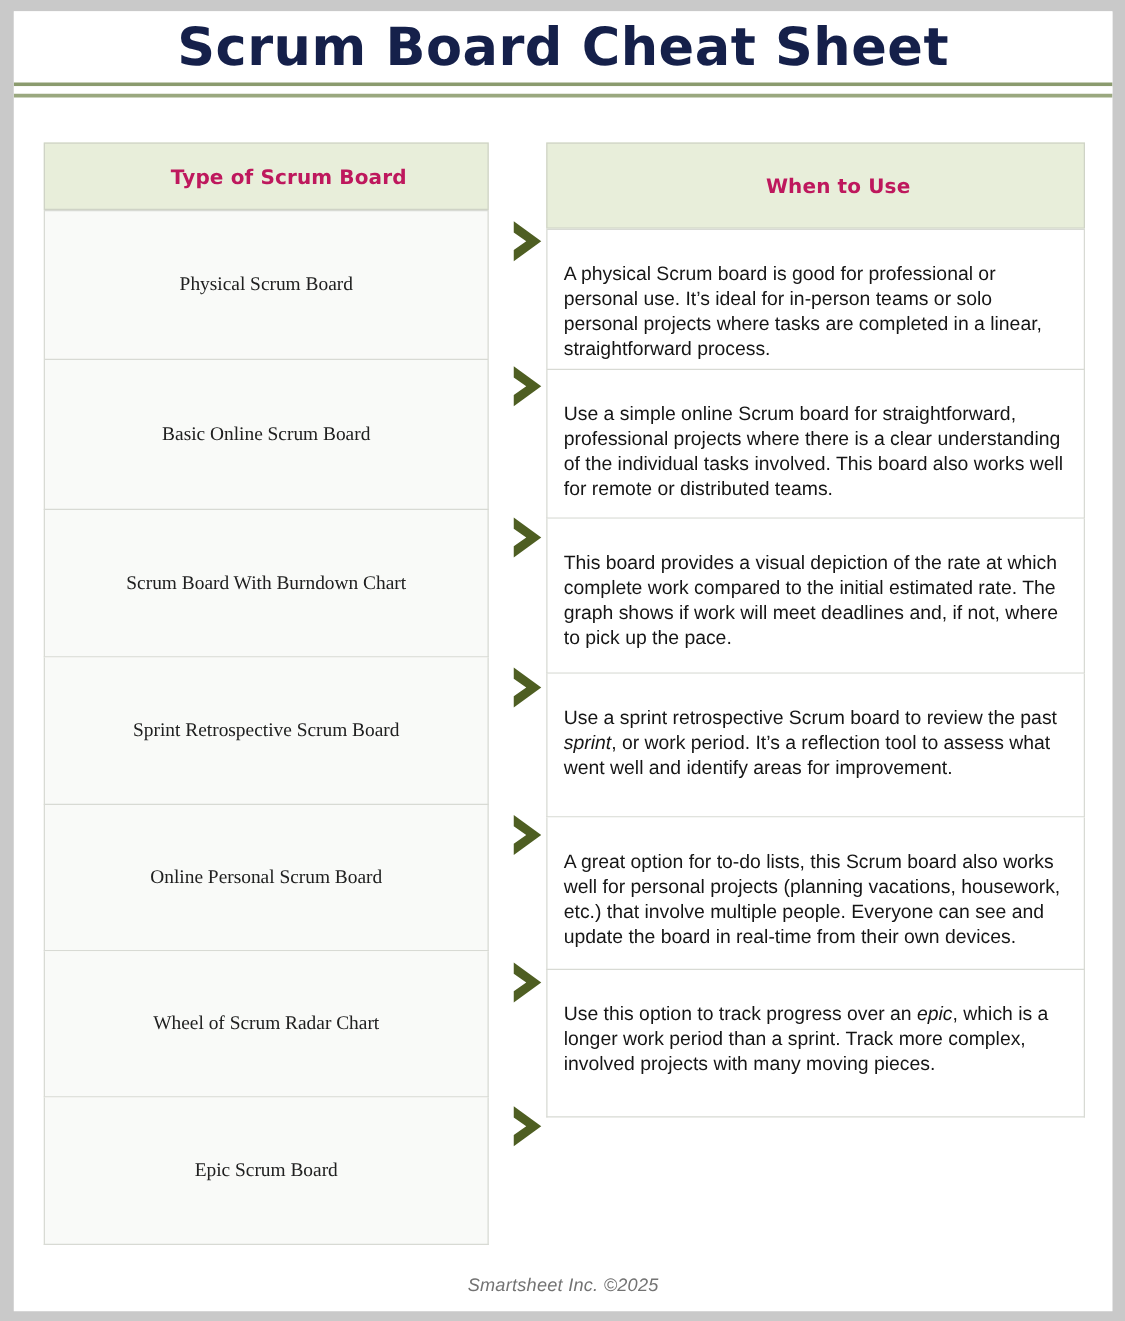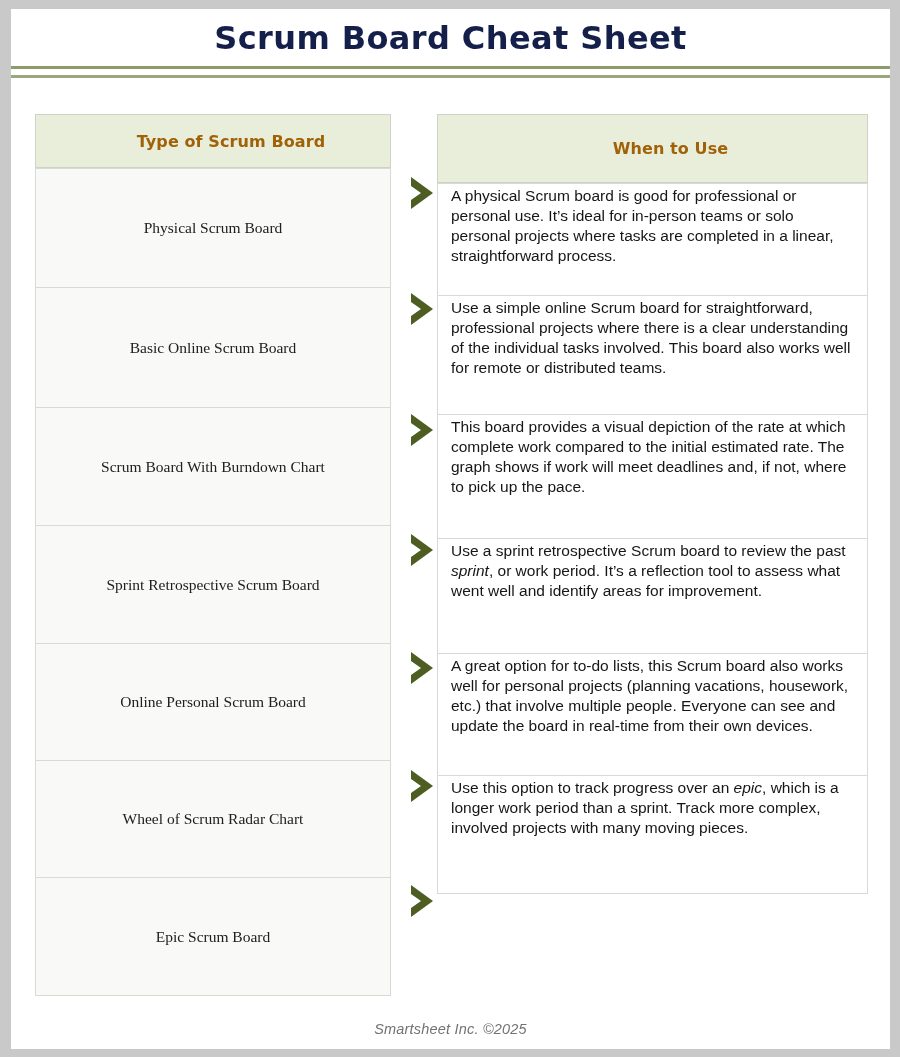--- a/index.html
+++ b/index.html
@@ -29,21 +29,21 @@
   .title-band {
     height: 57px;
     display: flex;
     align-items: center;
     justify-content: center;
     background: #ffffff;
   }
   .title-band h1 {
     margin: 0;
     font-family: "DejaVu Sans", sans-serif;
-    font-size: 32px;
+    font-size: 42px;
     font-weight: bold;
     letter-spacing: 0.4px;
     color: #15204a;
     line-height: 1;
   }
 
   .rule-group { width: 100%; }
   .rule-thick {
     height: 3px;
     background: #8b9b6e;
@@ -76,21 +76,21 @@
   .hcell {
     background: #e8eeda;
     border: 1px solid #cfd3c6;
     box-sizing: border-box;
     display: flex;
     align-items: center;
     justify-content: center;
     font-family: "DejaVu Sans", sans-serif;
     font-size: 16px;
     font-weight: bold;
-    color: #a16207;
+    color: #be185d;
     letter-spacing: 0.1px;
     padding-left: 36px;
   }
   .hcell.left  { height: 54px; }
   .hcell.right { height: 69px; }
 
   .cell {
     border: 1px solid #d8dad4;
     border-top: none;
     box-sizing: border-box;
@@ -105,21 +105,21 @@
     text-align: center;
     padding: 6px 14px;
     font-size: 15.5px;
     color: #202020;
     background: #f9faf8;
     font-family: Liberation Serif, serif;
   }
 
   .cell.right {
     background: #ffffff;
-    padding: 2px 12px 9px 13px;
+    padding: 26px 12px 9px 13px;
     font-size: 15.5px;
     line-height: 1.30;
     color: #161616;
   }
   .cell.right .txt { display: block; }
   .cell.right i { font-style: italic; }
 
   
   .chevrons {
     position: absolute;

